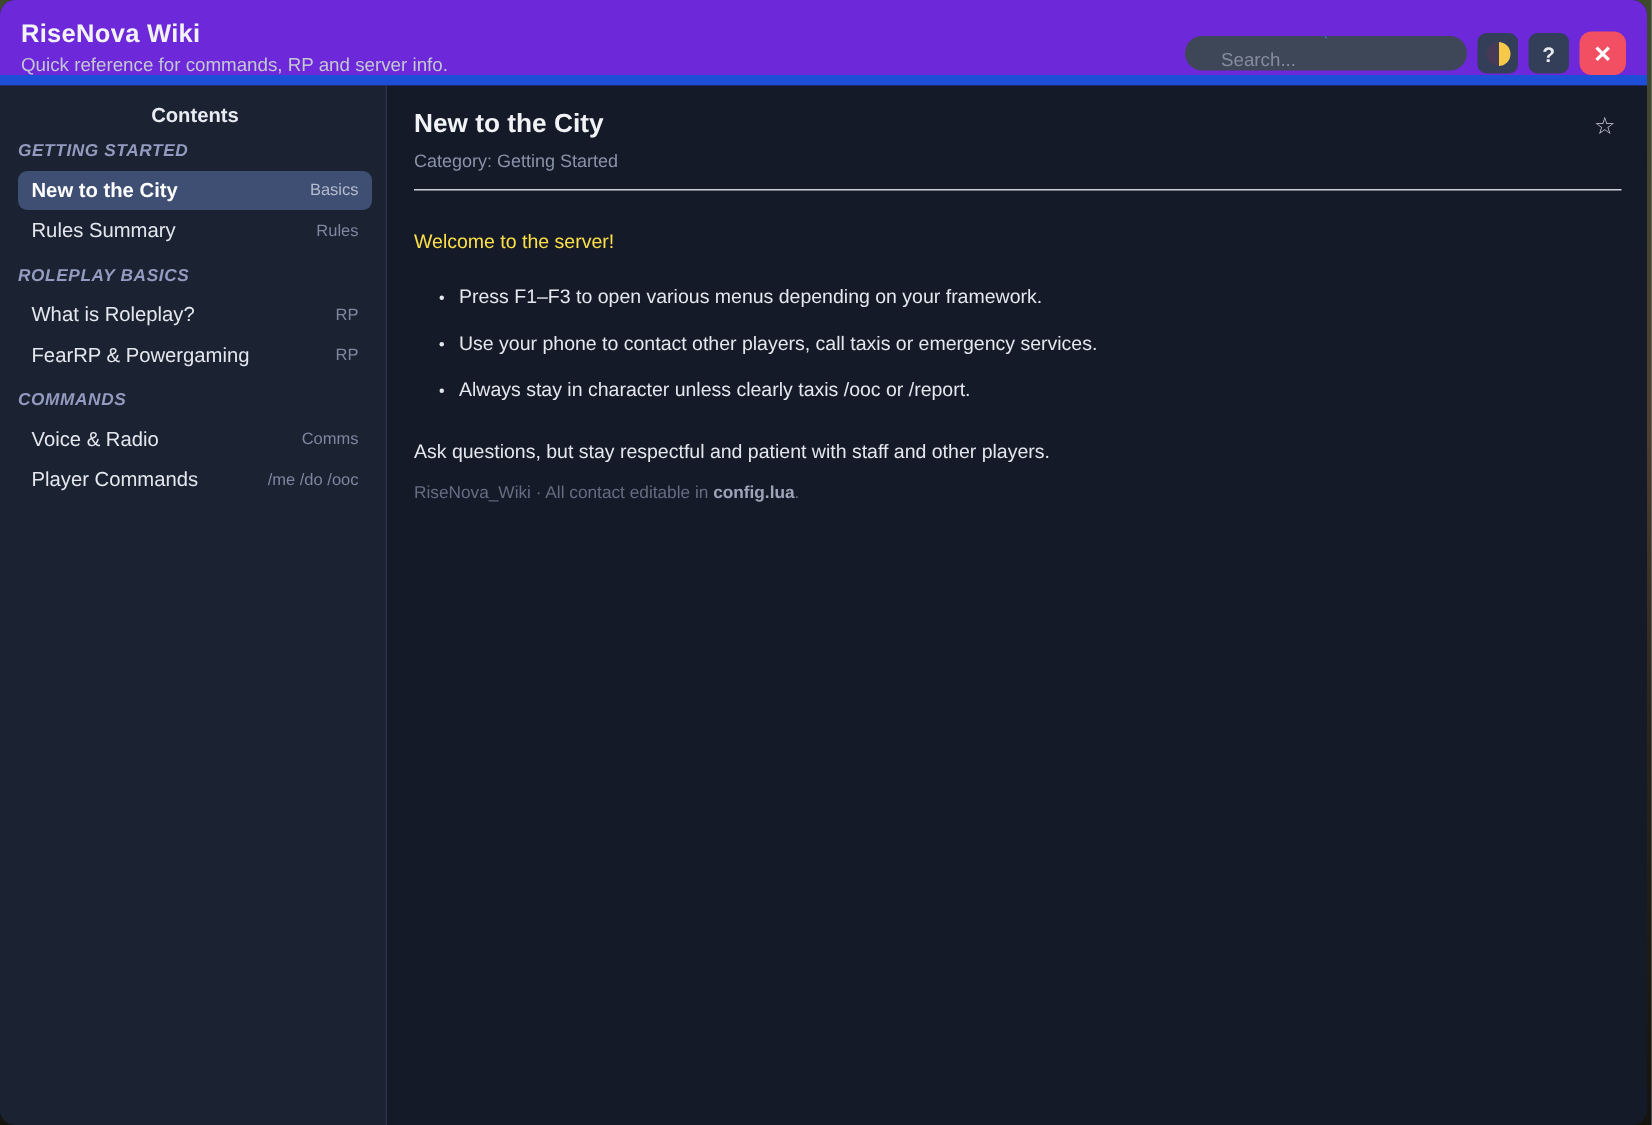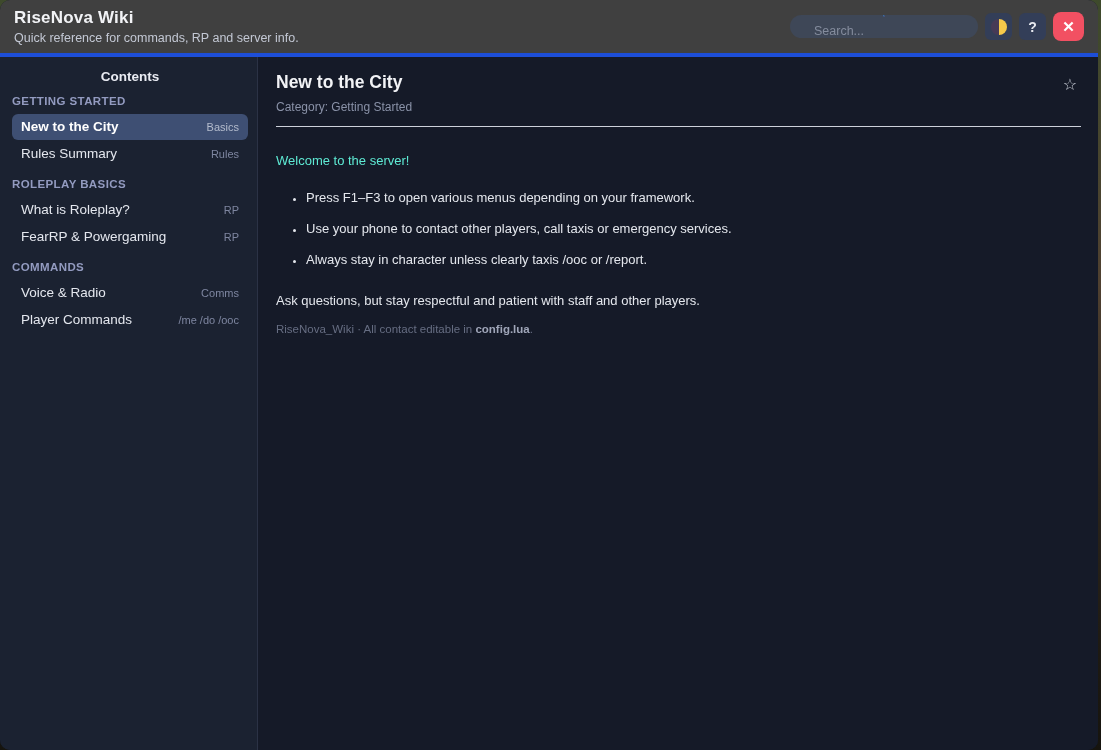--- a/index.html
+++ b/index.html
@@ -9,22 +9,22 @@
     background: linear-gradient(180deg, #3e4a2c 0%, #4f4030 38%, #2a241c 65%, #16140e 100%);
   }
   .window {
     position:absolute; left:0; top:0; width:1098px; height:750px;
     border-radius:10px; overflow:hidden;
     background:#151a28;
     display:flex; flex-direction:column;
   }
   
   .header {
-    height:57px; background:#404040; border-bottom:4px solid #1d4ed8;
-    display:flex; align-items:center; justify-content:space-between;
+    height:57px; background:#6d28d9; border-bottom:7px solid #1d4ed8;
+    display:flex; align-items:flex-end; justify-content:space-between;
     padding:0 14px; flex:0 0 auto;
   }
   .header-titles { display:flex; flex-direction:column; gap:3px; }
   .app-title { color:#f2f3f6; font-size:17px; font-weight:bold; letter-spacing:0.2px; }
   .app-subtitle { color:#c3c8d4; font-size:12.5px; }
   .header-controls { display:flex; align-items:center; gap:7px; }
   .search-pill {
     width:188px; height:23px; background:#3e4757; border-radius:12px;
     display:flex; align-items:center; gap:7px; padding:0 10px;flex-direction:column;
   }
@@ -47,41 +47,42 @@
   
   .split { display:flex; flex:1 1 auto; min-height:0; }
   .sidebar {
     width:258px; flex:0 0 258px; background:#1b2231;
     border-right:1px solid #2b3245; padding:11px 9px 0 12px;
   }
   .sb-heading { color:#e9ebf2; font-size:13.5px; font-weight:bold; margin:1px 0 10px 0;text-align:center; }
   .section-label {
     color:#939bc0; font-size:11.5px; font-weight:bold; letter-spacing:0.4px;
     margin:11px 2px 7px 0;
+    font-style:italic;
   }
   .side-item {
     display:flex; align-items:center; justify-content:space-between;
     padding:5px 9px 6px 9px; border-radius:6px; cursor:pointer; margin:0 0 1px 0;
   }
   .side-label { color:#e4e7ee; font-size:13.5px; }
   .side-badge { color:#7e86a0; font-size:11px; }
   .side-item.selected { background:#3e4f73; }
   .side-item.selected .side-label { color:#ffffff; font-weight:bold; }
   .side-item.selected .side-badge { color:#b4bccd; }
   
   .article { flex:1 1 auto; padding:15px 17px 0 18px; background:#151a28; }
   .article-head { display:flex; align-items:flex-start; justify-content:space-between; }
   .article-title { color:#f2f3f6; font-size:17.5px; font-weight:bold; }
   .fav-btn {
     background:transparent; border:none; color:#ccd1db; font-size:16px;
     cursor:pointer; line-height:1; padding:4px 4px; margin-top:1px;
   }
   .article-category { color:#8a92a8; font-size:12px; margin-top:3px; }
   .article hr { border:none; border-top:1px solid #cdd1da; margin:12px 0 0 0; }
-  .article-intro { color:#5eead4; font-size:13px; margin-top:26px; }
+  .article-intro { color:#fde047; font-size:13px; margin-top:26px; }
   .bullet-list { margin:22px 0 0 0; padding-left:30px; }
   .bullet-list li { color:#e4e7ed; font-size:13px; margin-bottom:16px; }
   .bullet-list li::marker { color:#e4e7ed; font-size:11px; }
   .article-outro { color:#e4e7ed; font-size:13px; margin-top:26px; }
   .article-footer { color:#666d82; font-size:11.5px; margin-top:15px; }
   .article-footer b { color:#9fa5b8; }
 </style>
 </head>
 <body>
 

